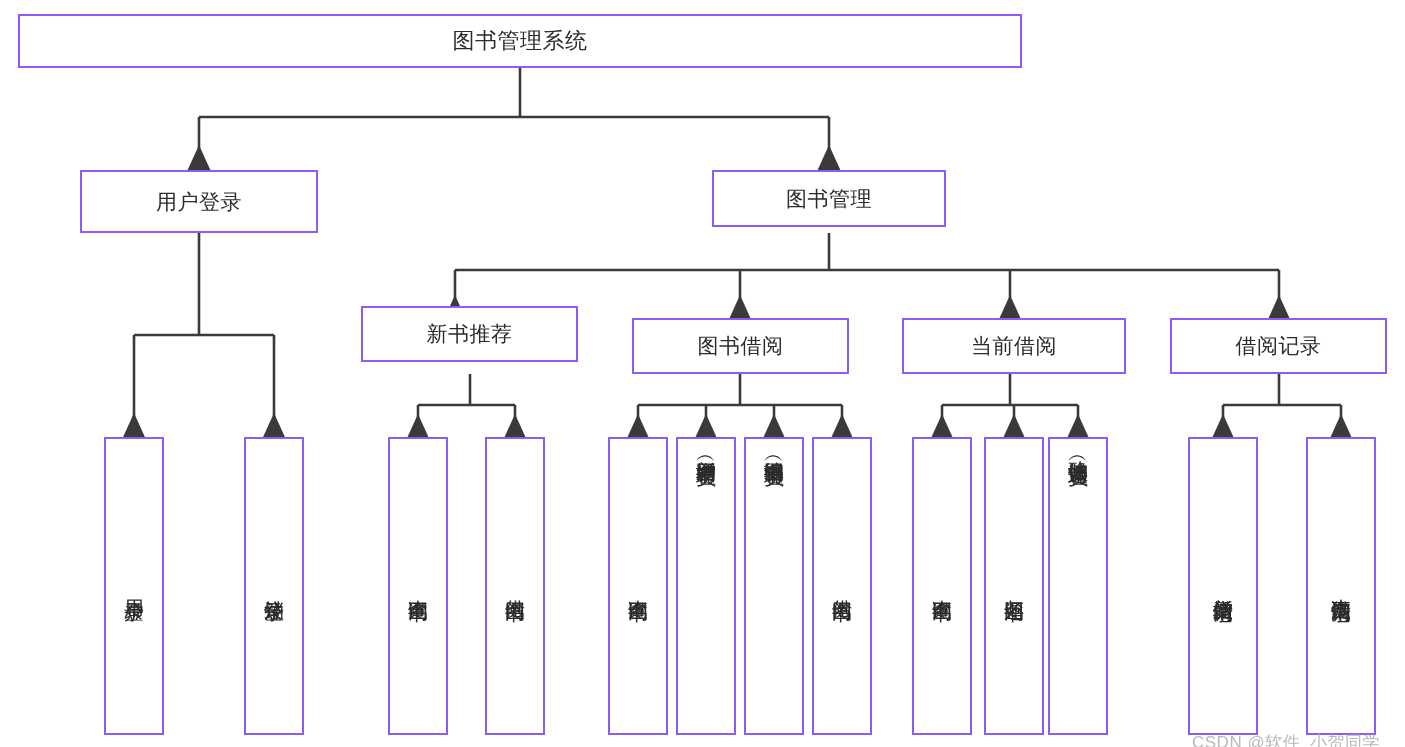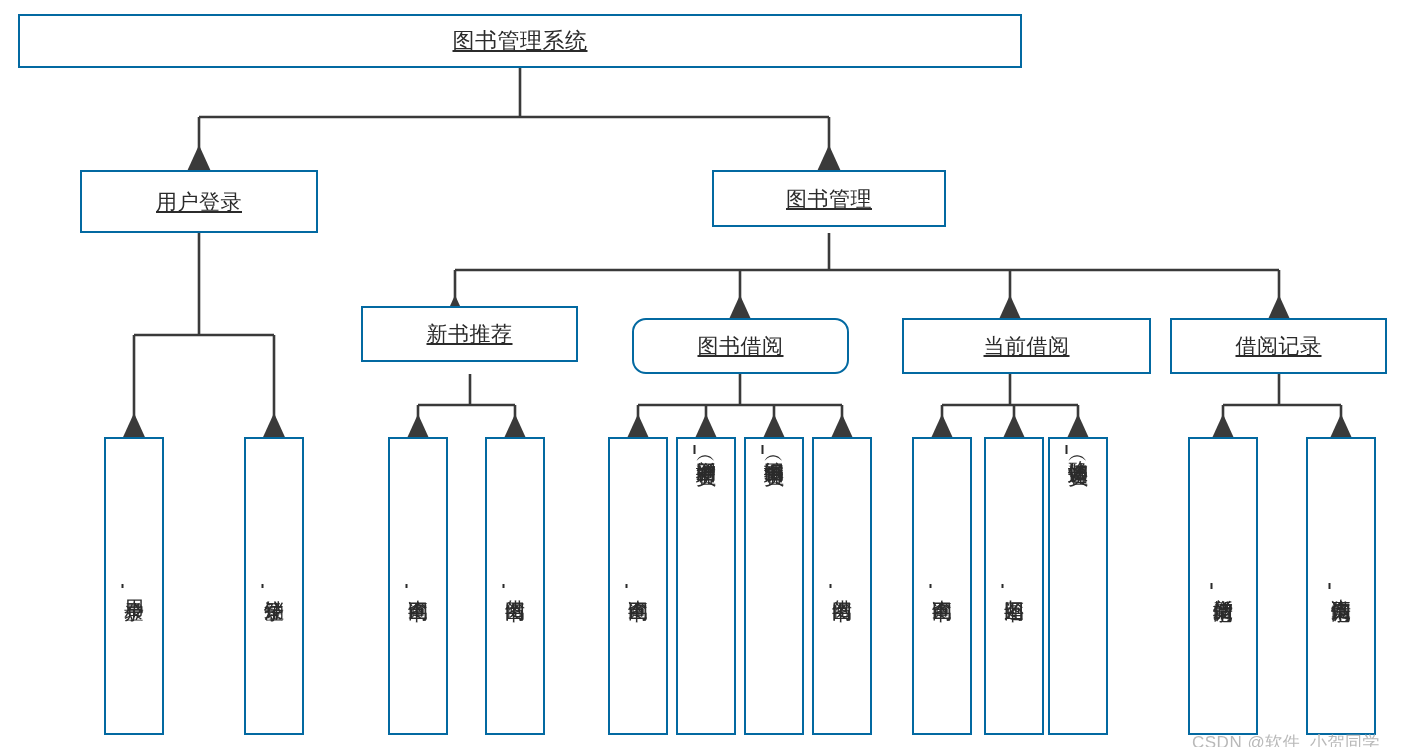--- a/index.html
+++ b/index.html
@@ -21,27 +21,26 @@
     position: absolute;
     left: 0;
     top: 0;
     width: 1405px;
     height: 747px;
     pointer-events: none;
   }
   .node {
     position: absolute;
     box-sizing: border-box;
-    border: 2px solid #0369a1;
+    border: 2px solid #8b5cf6;
     background: #ffffff;
     display: flex;
     align-items: center;
     justify-content: center;
     color: #2b2b2b;
-    text-decoration: underline;
   }
   .node .label {
     display: block;
     text-align: center;
     line-height: 1.12;
   }
   
   .node.horiz .label {
     font-size: 21px;
     letter-spacing: 0.5px;
@@ -139,24 +138,24 @@
   <div class="node horiz" style="left:80px; top:170px; width:238px; height:63px;">
     <span class="label">用户登录</span>
   </div>
   <div class="node horiz" style="left:712px; top:170px; width:234px; height:57px;">
     <span class="label">图书管理</span>
   </div>
 
   <div class="node horiz" style="left:361px; top:306px; width:217px; height:56px;">
     <span class="label">新书推荐</span>
   </div>
-  <div class="node horiz" style="left:632px; top:318px; width:217px; height:56px;border-radius:14px;">
+  <div class="node horiz" style="left:632px; top:318px; width:217px; height:56px;">
     <span class="label">图书借阅</span>
   </div>
-  <div class="node horiz" style="left:902px; top:318px; width:249px; height:56px;">
+  <div class="node horiz" style="left:902px; top:318px; width:224px; height:56px;">
     <span class="label">当前借阅</span>
   </div>
   <div class="node horiz" style="left:1170px; top:318px; width:217px; height:56px;">
     <span class="label">借阅记录</span>
   </div>
 
   <div class="node leaf center" style="left:104px; top:437px; width:60px; height:298px;">
     <span class="label">用户登录</span>
   </div>
   <div class="node leaf center" style="left:244px; top:437px; width:60px; height:298px;">

